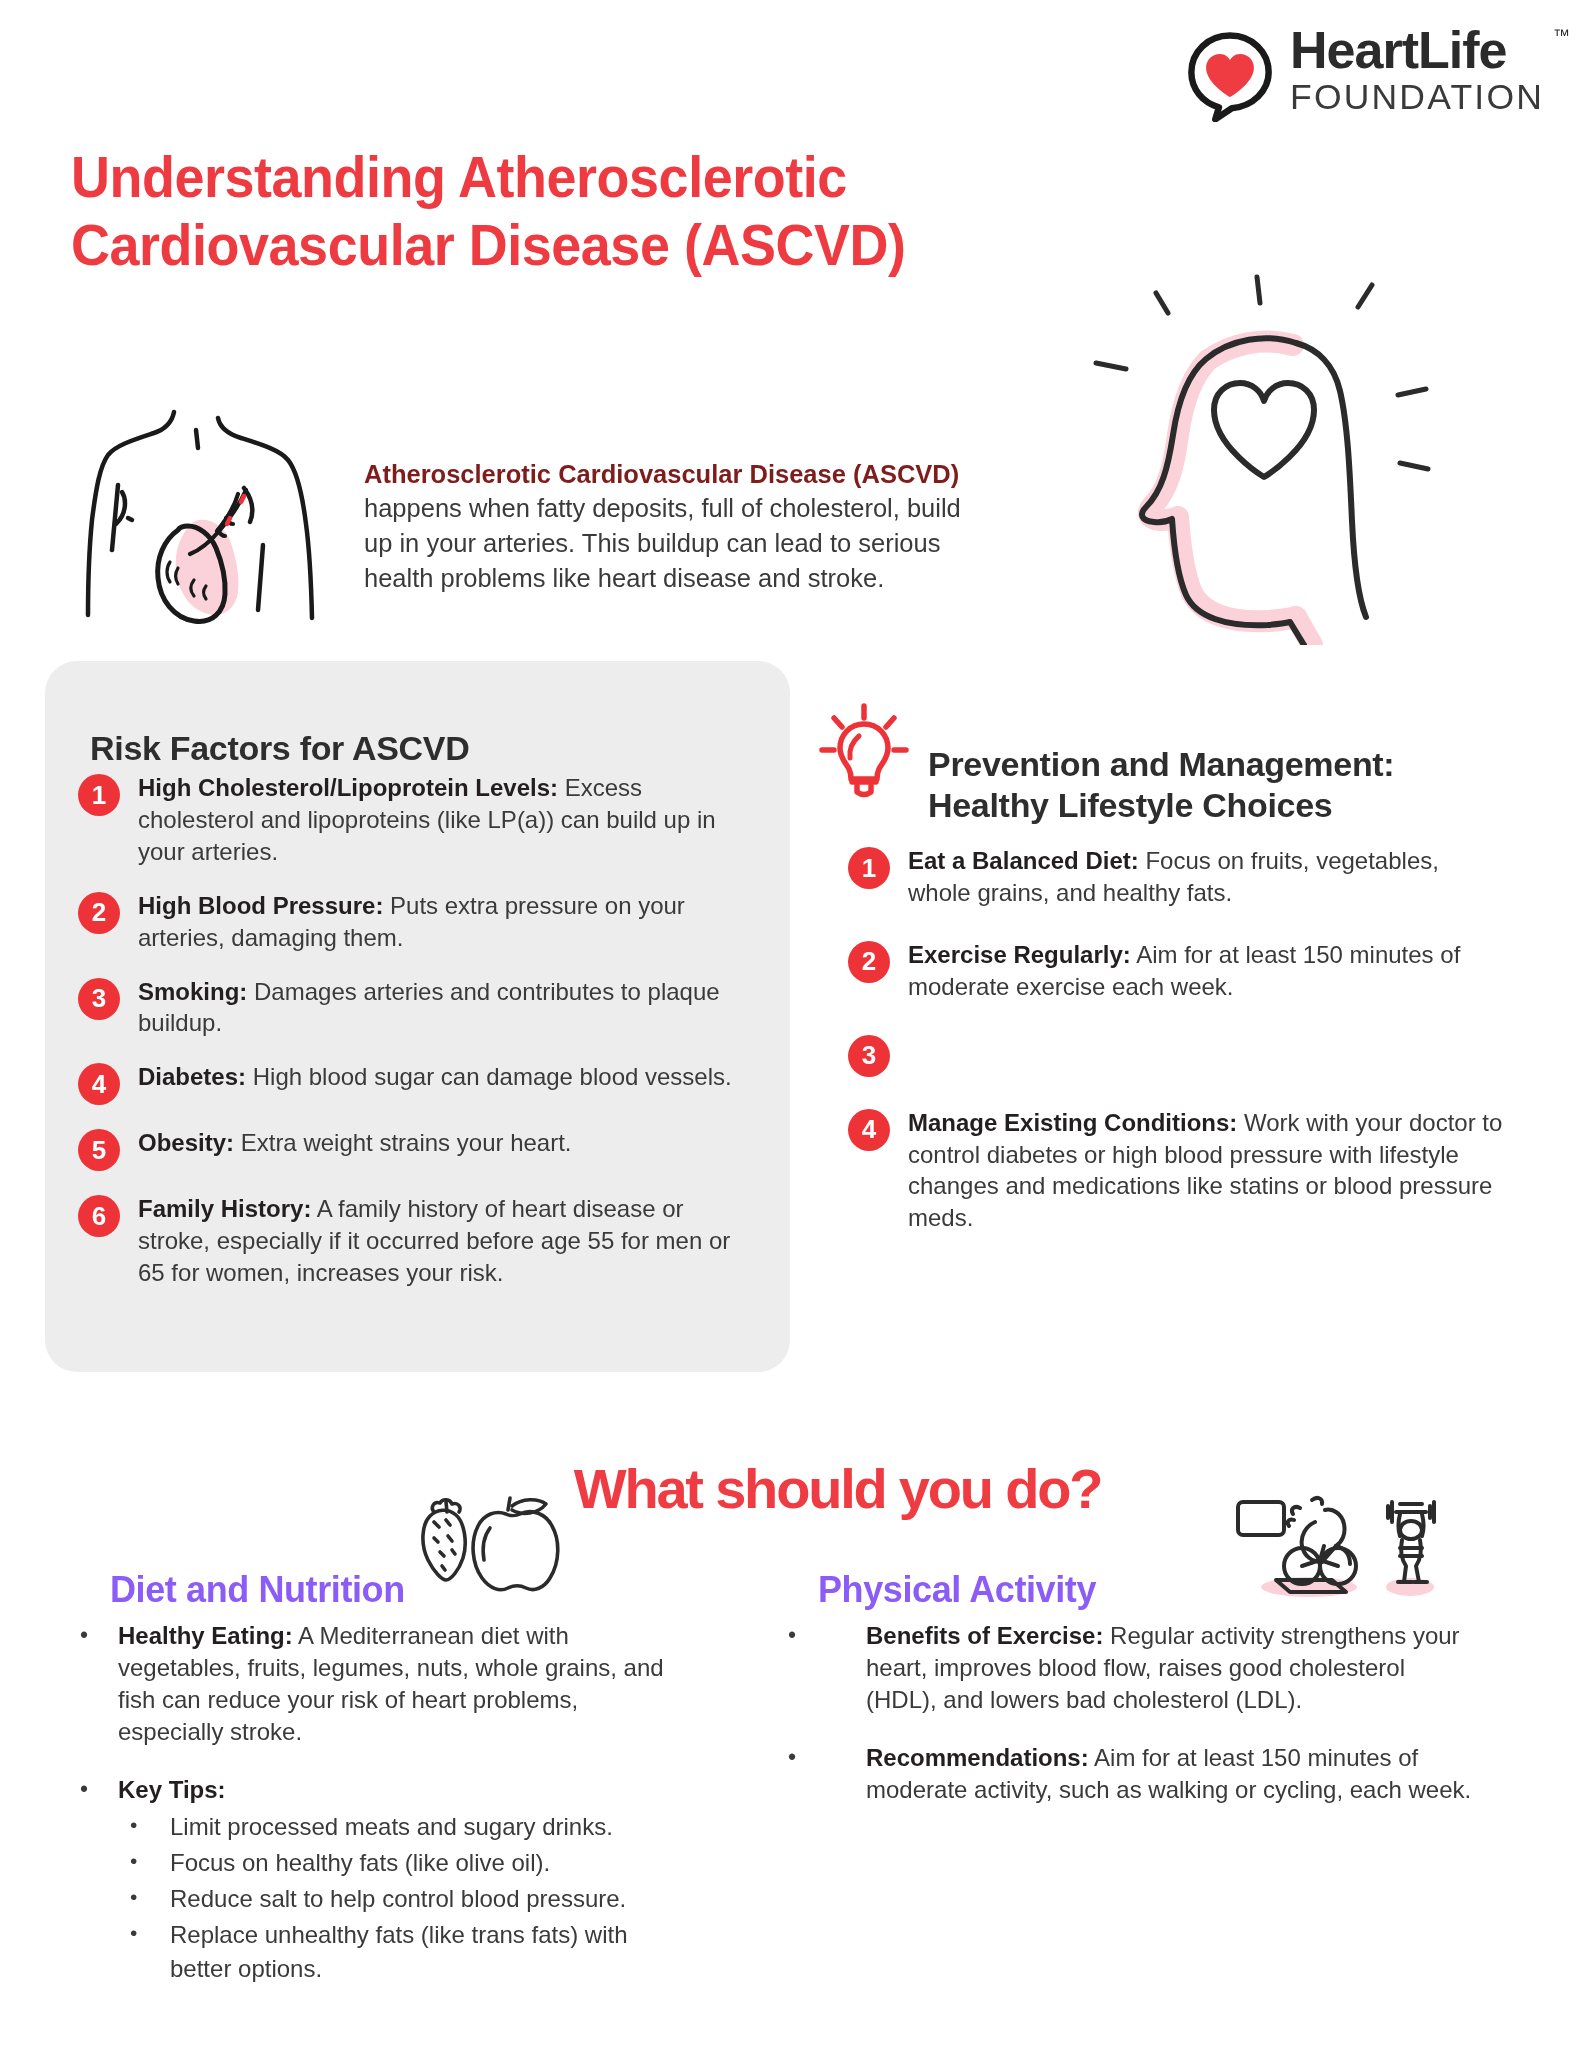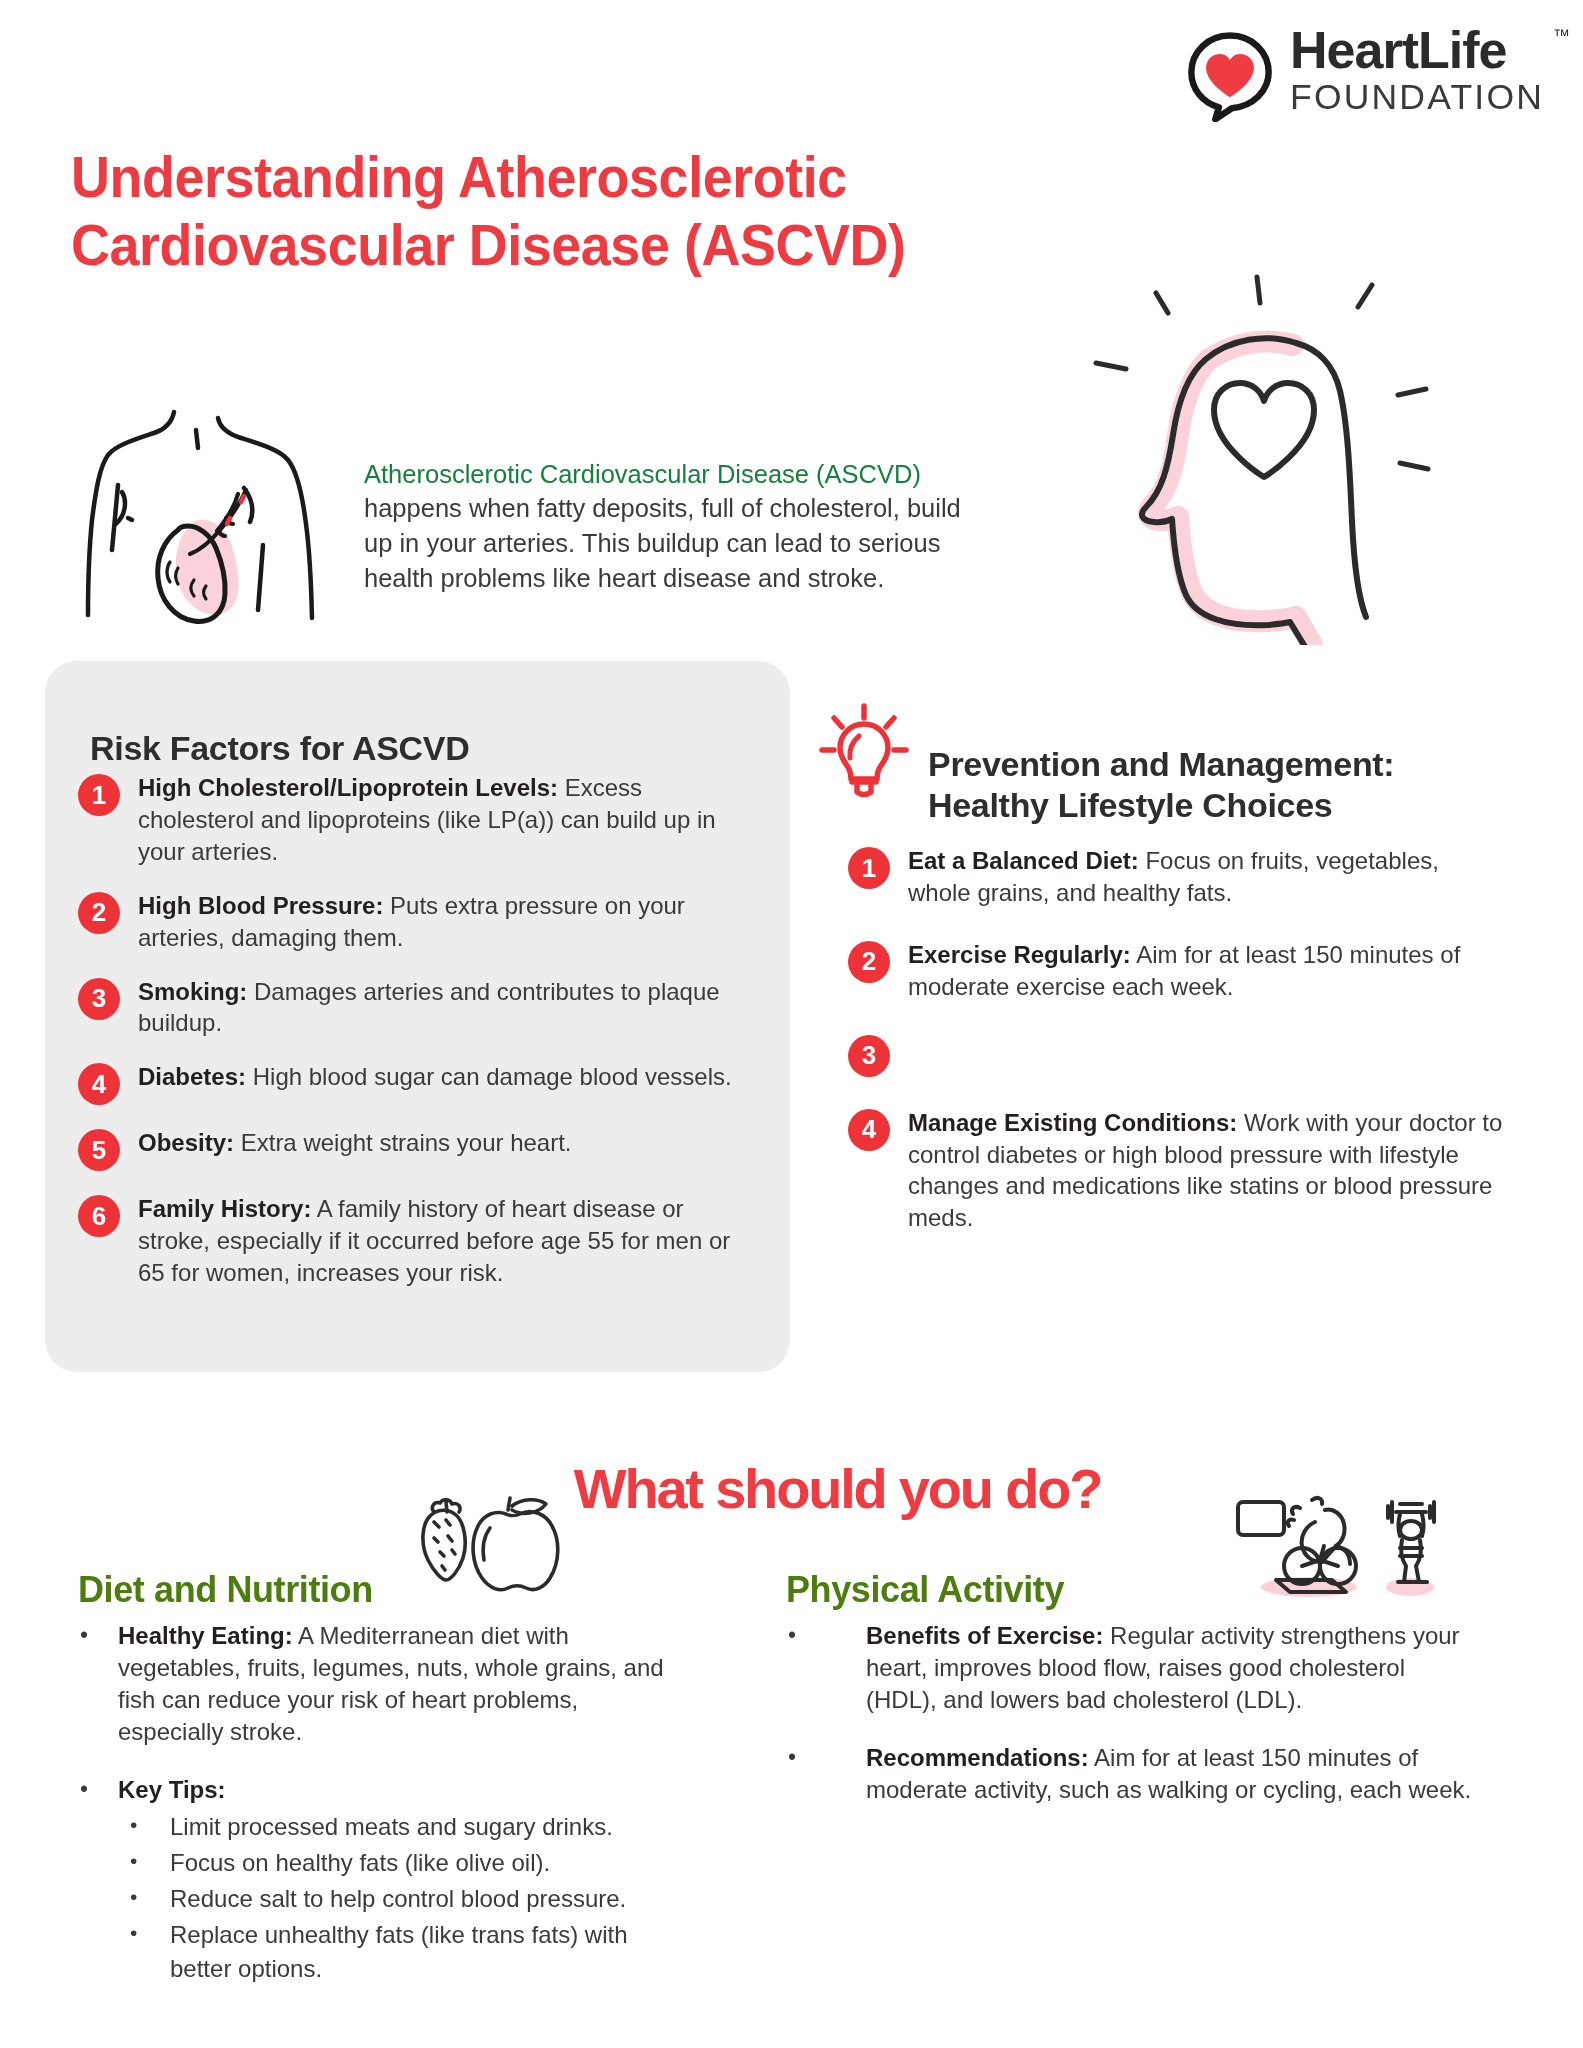--- a/index.html
+++ b/index.html
@@ -30,21 +30,21 @@
     transform:scaleX(0.93);transform-origin:left top;
   }
 
   
   .h2-what{position:absolute;left:71px;top:313px;font-size:44px;font-weight:bold;color:#231f20;letter-spacing:-0.4px;}
   .torso{position:absolute;left:78px;top:400px;width:265px;height:230px;}
   .what-body{
     position:absolute;left:364px;top:431px;width:630px;
     font-size:25.5px;line-height:1.37;color:#3a3a3a;
   }
-  .what-body b{color:#15803d;font-weight:normal;}
+  .what-body b{color:#7f1d1d;font-weight:bold;}
   .head-art{position:absolute;left:1068px;top:255px;width:430px;height:390px;}
 
   
   .panel{
     position:absolute;left:45px;top:661px;width:745px;height:711px;
     background:#ededed;border-radius:32px;
   }
   .panel-title{position:absolute;left:90px;top:695px;font-size:34px;font-weight:bold;color:#2e2e2e;letter-spacing:-0.3px;}
 
   .num-list{position:absolute;}
@@ -68,21 +68,21 @@
   #prev-list .num-item{margin-bottom:30px;}
   #prev-list .num-text{width:600px;}
 
   
   .h-do{
     position:absolute;left:0;top:1410px;width:1583px;text-align:center;
     font-size:56px;font-weight:bold;color:#ef3b42;letter-spacing:-2.2px;padding-left:46px;
   }
 
   
-  .col-title{position:absolute;font-size:36px;font-weight:bold;color:#4d7c0f;letter-spacing:-0.4px;}
+  .col-title{position:absolute;font-size:36px;font-weight:bold;color:#8b5cf6;letter-spacing:-0.4px;margin-left:32px;}
   #diet-title{left:78px;top:1533px;}
   #act-title{left:786px;top:1533px;}
   .fruit-art{position:absolute;left:410px;top:1492px;width:155px;height:110px;}
   .exercise-art{position:absolute;left:1232px;top:1492px;width:225px;height:110px;}
 
   .bul-block{position:absolute;}
   .bul{display:flex;margin-bottom:26px;}
   .bul-dot{flex:0 0 auto;width:38px;font-size:23px;line-height:1.33;color:#3a3a3a;text-align:left;padding-left:8px;}
   .bul-txt{font-size:24px;line-height:1.33;color:#3a3a3a;}
   .bul-txt b{color:#231f20;font-weight:bold;}

